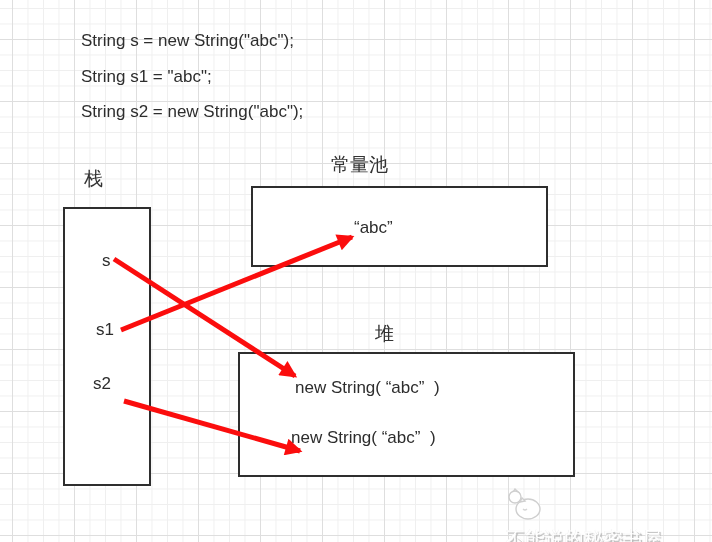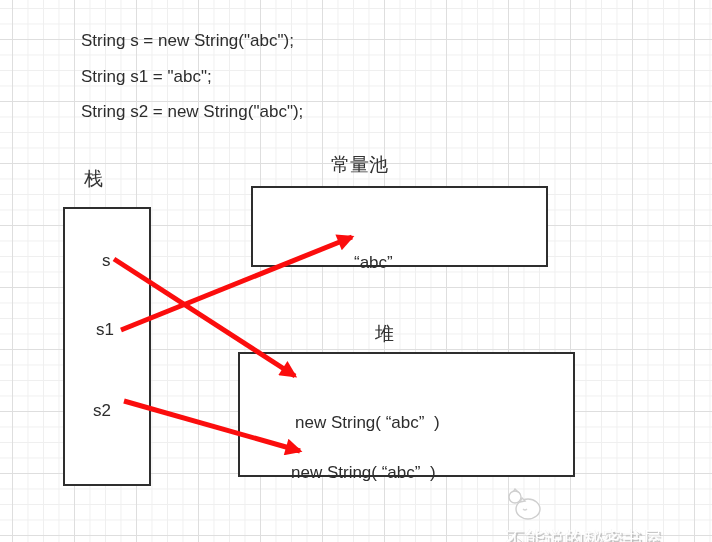--- a/index.html
+++ b/index.html
@@ -21,21 +21,21 @@
   .txt { position: absolute; color: #2d2d2d; white-space: pre; }
   .code-line { left: 81px; font-size: 17px; line-height: 22px; }
   .zone-label { font-size: 19px; color: #333333; }
   .box {
     position: absolute;
     background: #ffffff;
     border: 2.5px solid #2e2e2e;
     box-sizing: border-box;
   }
   .var-label { font-size: 17px; line-height: 20px; }
-  .cell-text { font-size: 17px; line-height: 22px; margin-top: 35px; }
+  .cell-text { font-size: 17px; line-height: 22px; }
   #arrows-layer {
     position: absolute;
     left: 0; top: 0;
     width: 712px; height: 542px;
     pointer-events: none;
   }
   #watermark {
     position: absolute;
     left: 506px; top: 488px;
     display: flex;
@@ -57,21 +57,21 @@
 <div id="canvas">
 
   <div class="txt code-line" style="top:30px;">String s = new String("abc");</div>
   <div class="txt code-line" style="top:66px;">String s1 = "abc";</div>
   <div class="txt code-line" style="top:101px;">String s2 = new String("abc");</div>
 
   <div class="txt zone-label" style="left:84px; top:166px;">栈</div>
   <div class="box" style="left:63px; top:207px; width:88px; height:279px;"></div>
   <div class="txt var-label" style="left:102px; top:251px;">s</div>
   <div class="txt var-label" style="left:96px;  top:320px;">s1</div>
-  <div class="txt var-label" style="left:93px;  top:401px;">s2</div>
+  <div class="txt var-label" style="left:93px;  top:374px;">s2</div>
 
   <div class="txt zone-label" style="left:331px; top:152px;">常量池</div>
   <div class="box" style="left:251px; top:186px; width:297px; height:81px;"></div>
   <div class="txt cell-text" style="left:354px; top:217px;">“abc”</div>
 
   <div class="txt zone-label" style="left:375px; top:321px;">堆</div>
   <div class="box" style="left:238px; top:352px; width:337px; height:125px;"></div>
   <div class="txt cell-text" style="left:295px; top:377px;">new String( “abc”  )</div>
   <div class="txt cell-text" style="left:291px; top:427px;">new String( “abc”  )</div>
 

